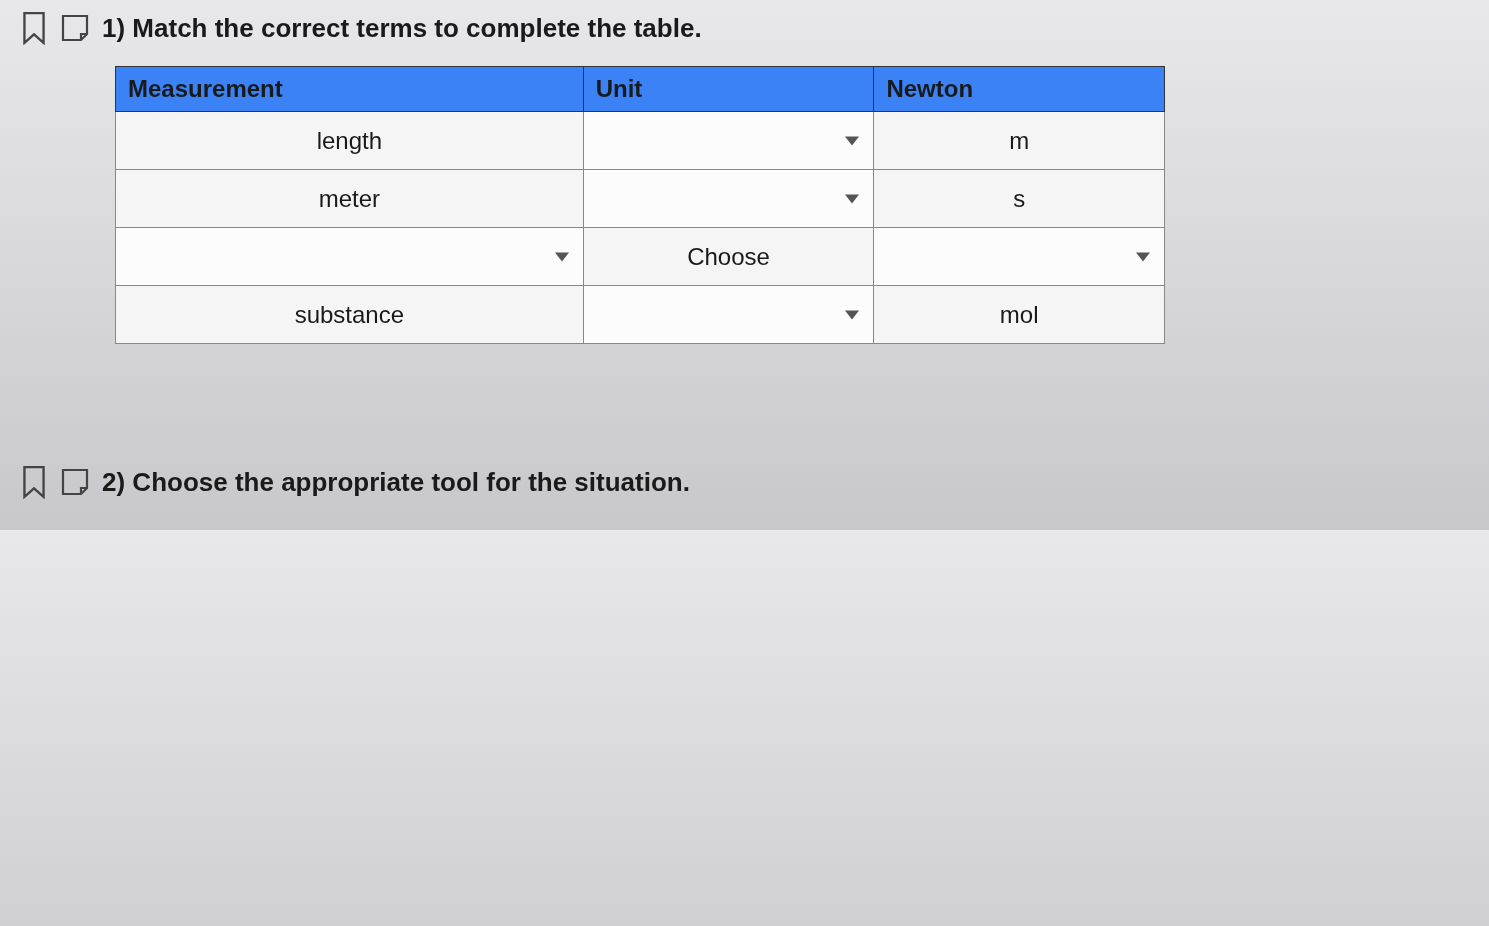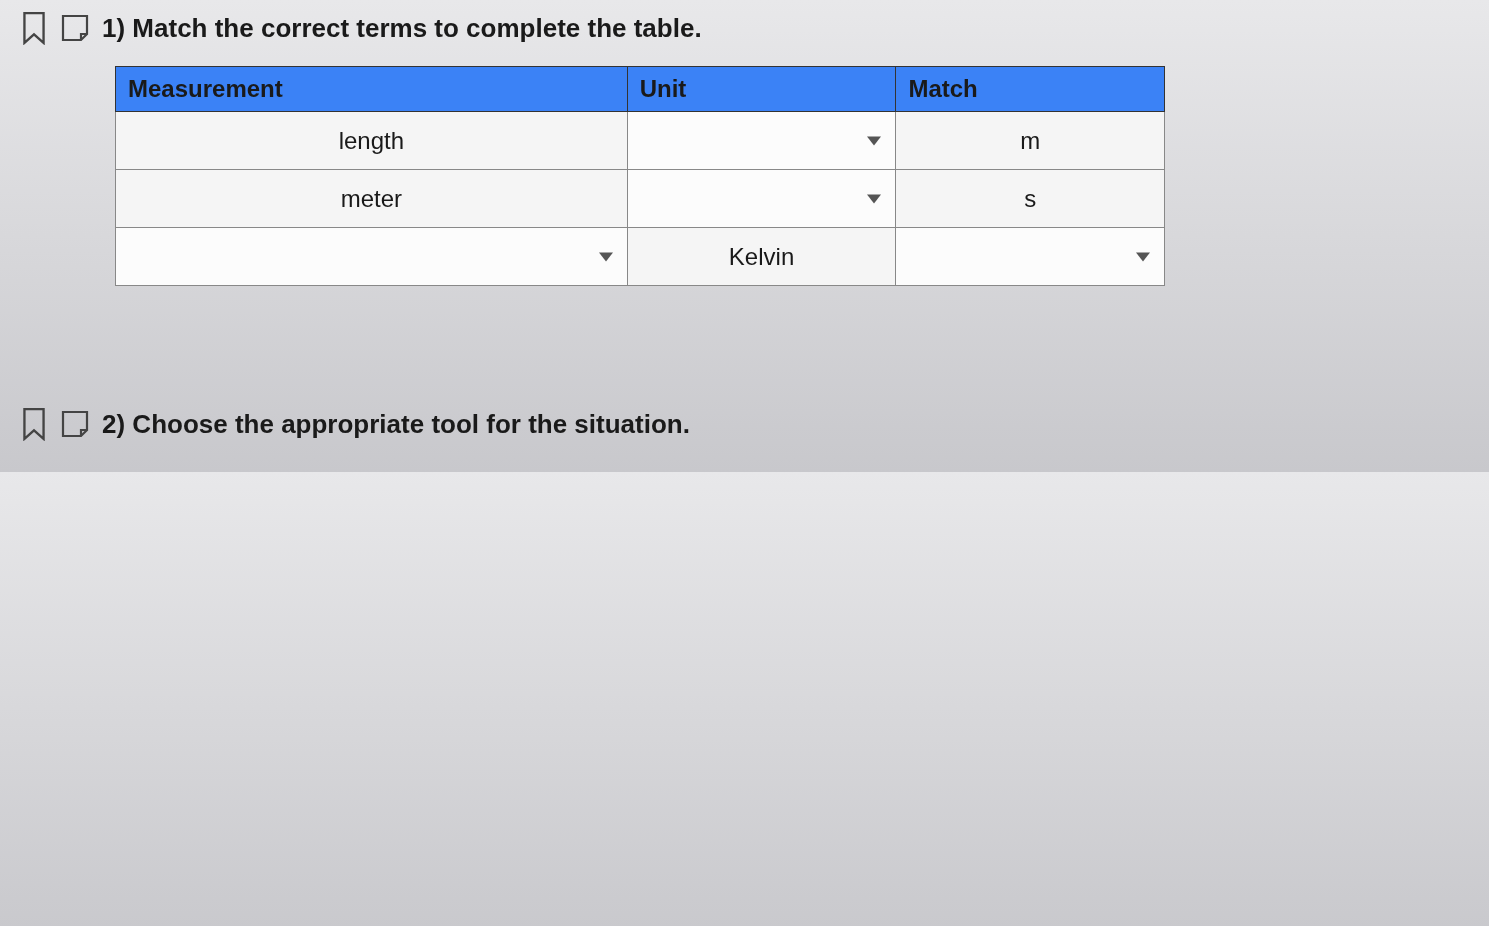--- a/index.html
+++ b/index.html
@@ -98,38 +98,43 @@
     <span>Match the correct terms to complete the table.</span>
   </span>
 </div>
 
 <div class="table-container">
   <table>
     <thead>
       <tr>
         <th>Measurement</th>
         <th>Unit</th>
-        <th>Match</th>
+        <th>Newton</th>
       </tr>
     </thead>
     <tbody id="table-body">
     <tr>
           <td>length</td>
           <td class="dropdown-cell"><span></span><span class="dropdown-arrow"></span></td>
           <td>m</td>
         </tr>
         <tr>
           <td>meter</td>
           <td class="dropdown-cell"><span></span><span class="dropdown-arrow"></span></td>
           <td>s</td>
         </tr>
         <tr>
           <td class="dropdown-cell"><span></span><span class="dropdown-arrow"></span></td>
-          <td>Kelvin</td>
+          <td>Choose</td>
           <td class="dropdown-cell"><span></span><span class="dropdown-arrow"></span></td>
+        </tr>
+        <tr>
+          <td>substance</td>
+          <td class="dropdown-cell"><span></span><span class="dropdown-arrow"></span></td>
+          <td>mol</td>
         </tr>
       </tbody>
   </table>
 </div>
 
 <div class="question-row second-question">
   <span class="bookmark-icon">
     <svg viewBox="0 0 24 32">
         <path d="M3 2 H21 V30 L12 22 L3 30 Z" fill="none" stroke="#444" stroke-width="2.2"></path>
       </svg>

